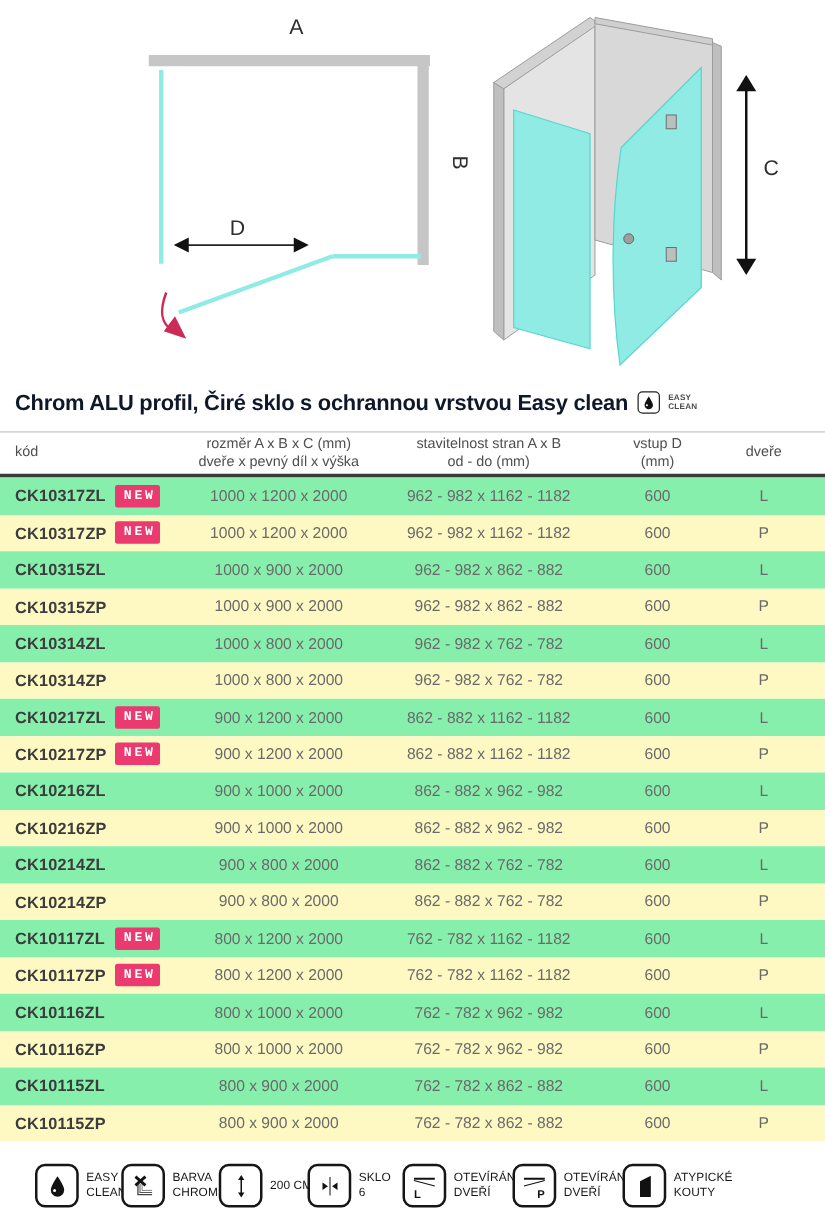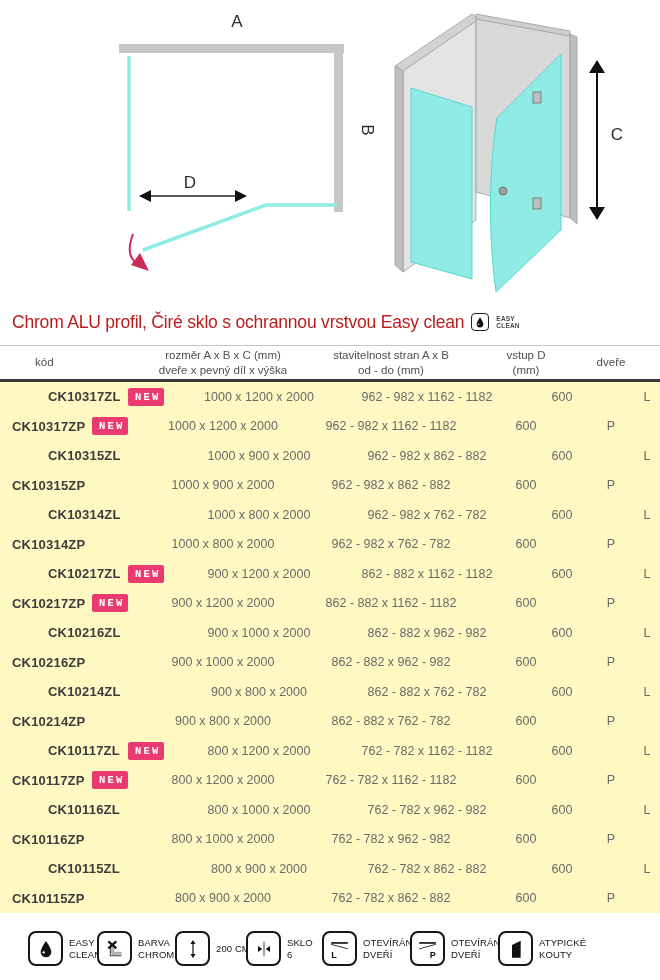--- a/index.html
+++ b/index.html
@@ -5,32 +5,32 @@
   html,body{margin:0;padding:0;background:#fff;}
   body{width:660px;height:980px;font-family:"Liberation Sans",sans-serif;-webkit-font-smoothing:antialiased;}
   .page{position:relative;width:660px;height:980px;background:#fff;overflow:hidden;}
 
   
   .diagrams{position:absolute;left:0;top:0;width:660px;height:300px;}
   .dim-label{font-size:17px;fill:#2e2e2e;font-family:"Liberation Sans",sans-serif;}
 
   
   .title-row{position:absolute;left:12px;top:309px;display:flex;align-items:center;gap:7px;height:26px;}
-  .page-title{font-size:17.5px;font-weight:400;color:#b91c1c;letter-spacing:-0.2px;white-space:nowrap;}
+  .page-title{font-size:17.5px;font-weight:700;color:#0f172a;letter-spacing:-0.2px;white-space:nowrap;}
   .ec-badge{width:18px;height:18px;border:1.5px solid #222;border-radius:4px;display:flex;align-items:center;justify-content:center;box-sizing:border-box;flex:0 0 auto;}
   .ec-mini{display:flex;flex-direction:column;font-size:6.5px;line-height:1.15;color:#4a4a4a;font-weight:600;letter-spacing:0.2px;}
 
   
   .spec-table{position:absolute;left:0;top:345px;width:660px;border-top:1px solid #c6c6c6;}
   .thead{display:grid;grid-template-columns:88px 66px 138px 198px 72px 98px;height:33px;align-items:center;border-bottom:3px solid #3a3a3a;color:#4f4f4f;font-size:11.5px;}
   .th{text-align:center;line-height:1.28;}
-  .th.left{text-align:left;padding-left:12px;margin-left:23px;}
+  .th.left{text-align:left;padding-left:12px;}
   .tbody{display:block;}
   .row{display:grid;grid-template-columns:88px 66px 138px 198px 72px 98px;height:29.5px;align-items:center;font-size:12.5px;color:#6a6a6a;background:#fef9c3;}
-  .row.alt{background:#fef9c3;padding-left:36px;}
+  .row.alt{background:#86efac;}
   .cell{text-align:center;white-space:nowrap;}
   .cell.code{font-weight:700;color:#3c3c3c;font-size:13px;text-align:left;padding-left:12px;letter-spacing:0.2px;}
   .cell.newcol{text-align:left;padding-left:4px;}
   .new-badge{display:inline-block;background:#ea3a70;color:#fff;font-size:10.5px;font-weight:700;letter-spacing:2.2px;padding:3px 3px 2px 7px;border-radius:2px;line-height:1.2;font-family:Liberation Mono, monospace;}
 
   
   .legend{position:absolute;left:0;top:931px;width:660px;height:40px;}
   .legend-item{position:absolute;top:0;display:flex;align-items:center;gap:6px;}
   .legend-icon{width:35px;height:35px;border:2px solid #161616;border-radius:8px;box-sizing:border-box;display:flex;align-items:center;justify-content:center;background:#fff;flex:0 0 auto;}
   .legend-label{display:flex;flex-direction:column;font-size:9.5px;line-height:1.18;color:#161616;font-weight:500;white-space:nowrap;letter-spacing:0.1px;}

